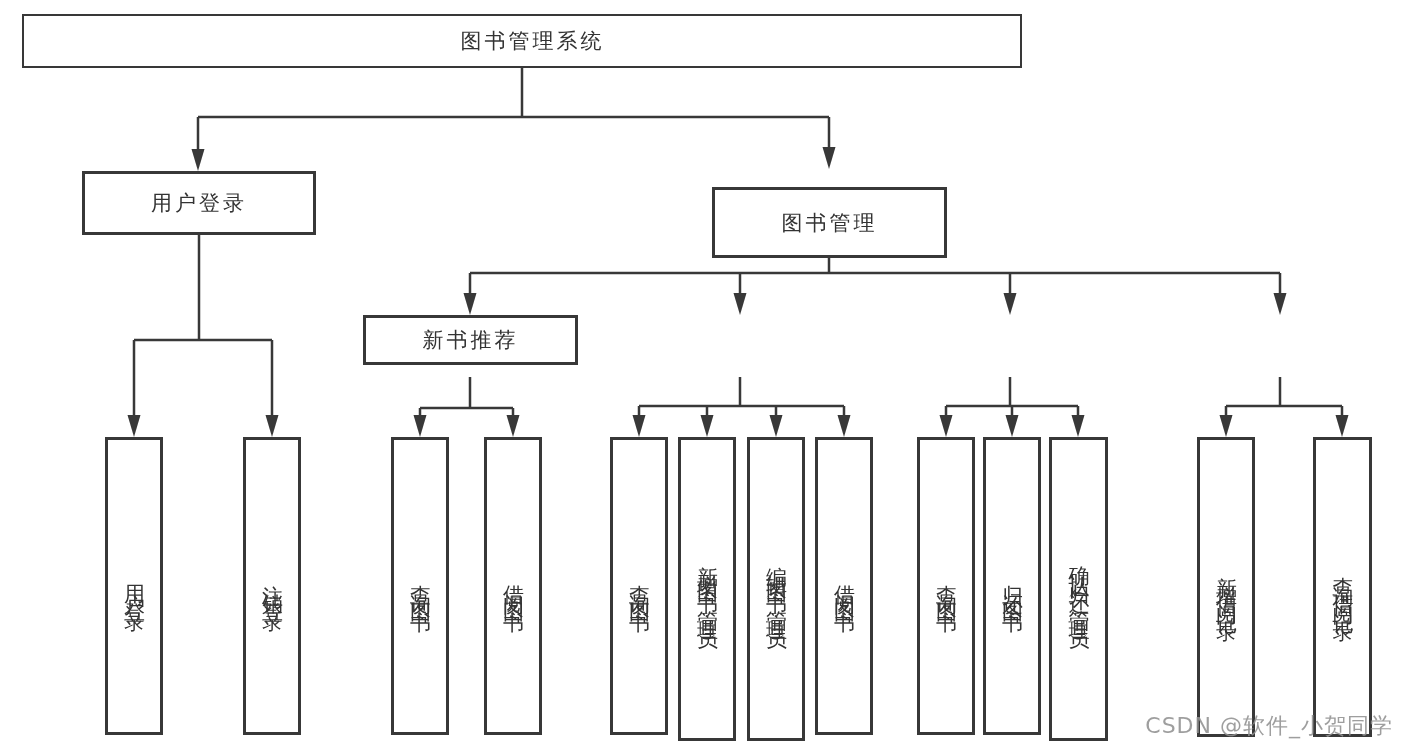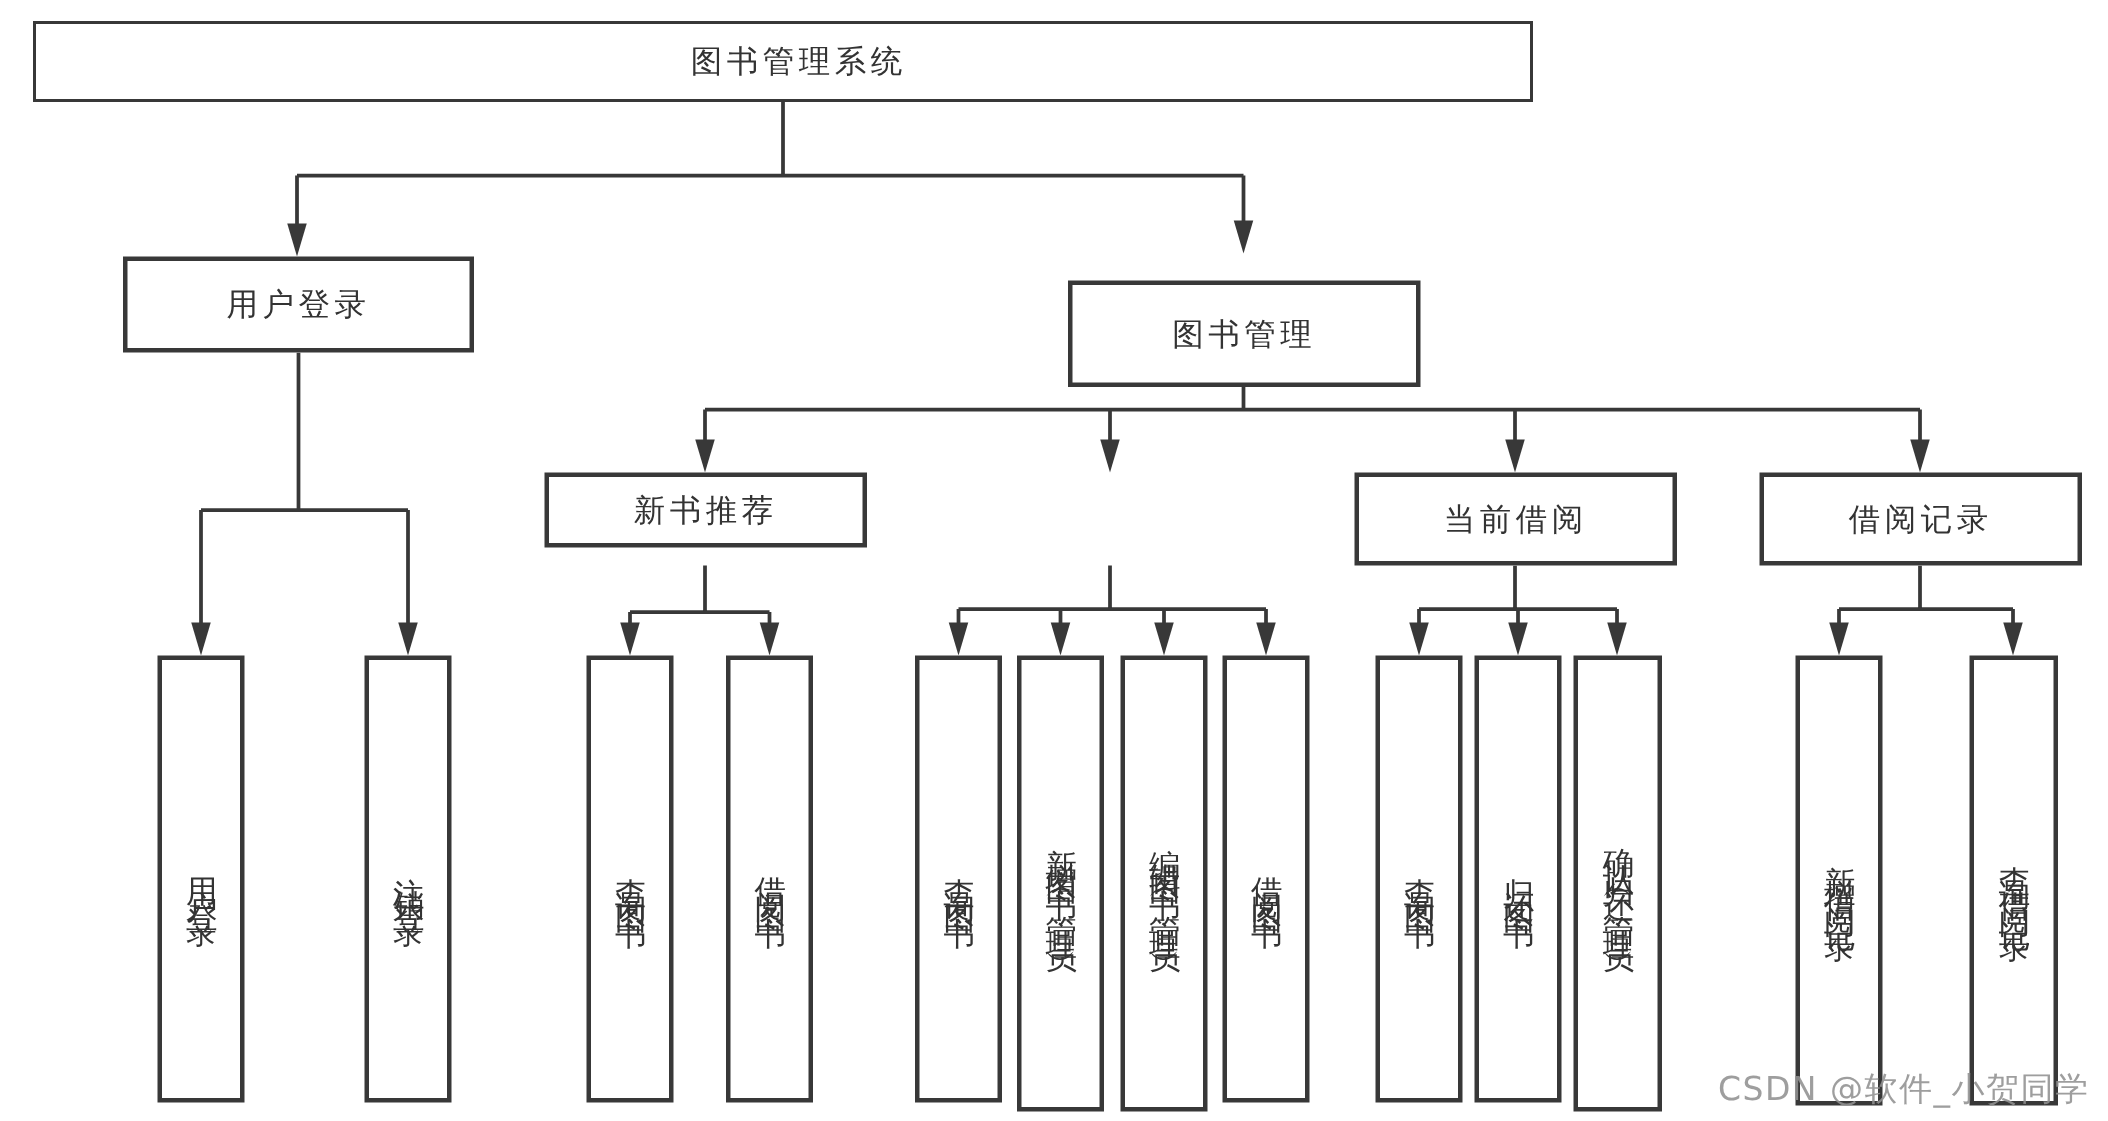--- a/index.html
+++ b/index.html
@@ -100,26 +100,20 @@
   <div class="box" style="left:82px; top:171px; width:234px; height:64px;">
     <span class="node-label">用户登录</span>
   </div>
   <div class="box" style="left:712px; top:155px; width:235px; height:71px;margin-top:32px;">
     <span class="node-label">图书管理</span>
   </div>
 
   <div class="box" style="left:363px; top:315px; width:215px; height:50px;">
     <span class="node-label">新书推荐</span>
   </div>
-  <div class="box" style="left:903px; top:315px; width:215px; height:62px;">
-    <span class="node-label">当前借阅</span>
-  </div>
-  <div class="box" style="left:1173px; top:315px; width:215px; height:62px;">
-    <span class="node-label">借阅记录</span>
-  </div>
 
   <div class="box leaf" style="left:105px; top:437px; width:58px; height:298px;">
     <span class="leaf-label">用户登录</span>
   </div>
   <div class="box leaf" style="left:243px; top:437px; width:58px; height:298px;">
     <span class="leaf-label">注销登录</span>
   </div>
 
   <div class="box leaf" style="left:391px; top:437px; width:58px; height:298px;">
     <span class="leaf-label">查询图书</span>

